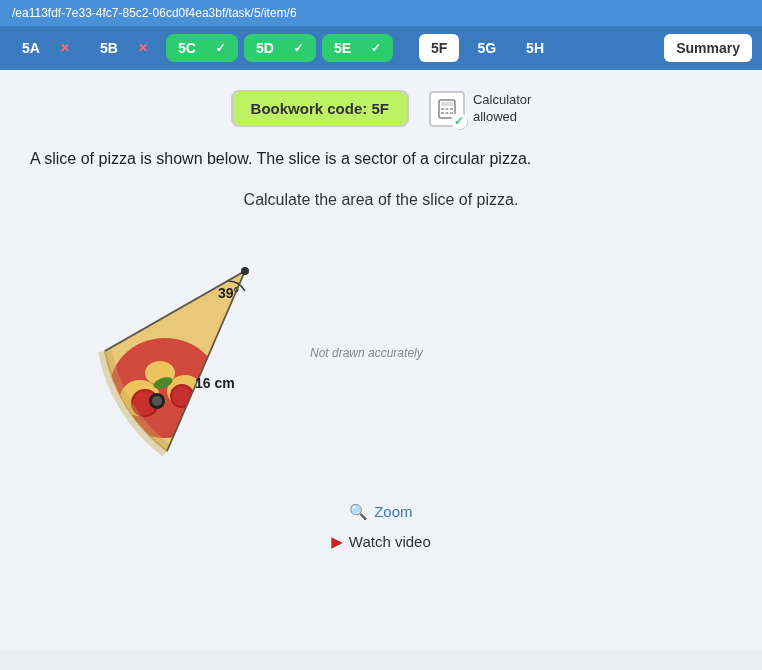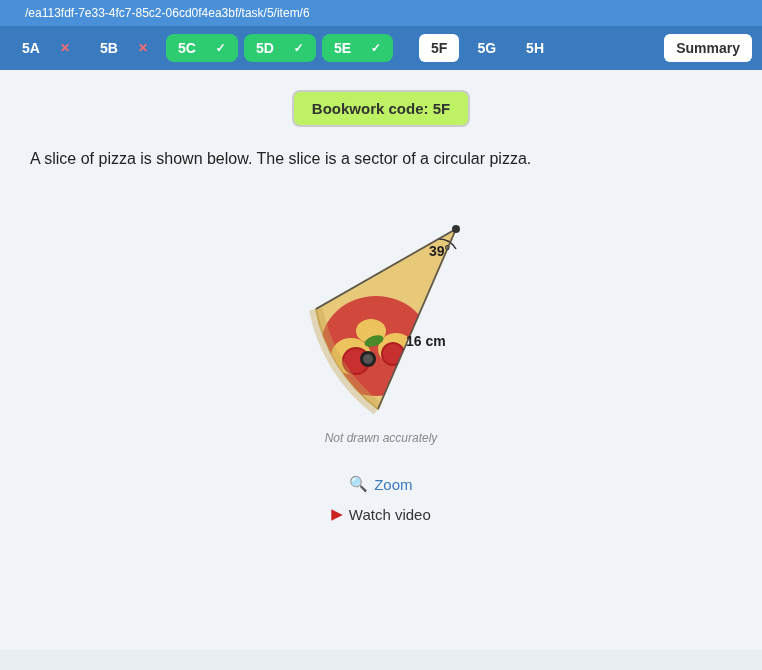--- a/index.html
+++ b/index.html
@@ -8,21 +8,21 @@
       background: #e8eef2;
       width: 762px;
       min-height: 670px;
       overflow-x: hidden;
     }
 
     .url-bar {
       background: #4a90d9;
       color: white;
       font-size: 12px;
-      padding: 6px 25px;
+      padding: 6px 12px;
       white-space: nowrap;
       overflow: hidden;
       text-overflow: ellipsis;
     }
 
     .tab-bar {
       background: #3a7abf;
       display: flex;
       align-items: center;
       padding: 8px 10px;
@@ -147,21 +147,20 @@
     .question-subtext {
       font-size: 16px;
       color: #333;
       text-align: center;
       margin-bottom: 6px;
       line-height: 1.6;
     }
 
     .pizza-diagram-container {
       display: flex;
-      flex-direction: column;
       align-items: center;
       margin: 20px 0;
     }
 
     .pizza-svg-wrap {
       display: flex;
       justify-content: center;
       align-items: center;
     }
 
@@ -257,24 +256,44 @@
     <span>Summary</span>
   </div>
 </div>
 
 <div class="main-content">
 
   <div class="bookwork-row">
     <div class="bookwork-code">
       <span>Bookwork code: 5F</span>
     </div>
+    <div class="calculator-badge">
+      <div class="calculator-icon">
+        <svg width="20" height="20" viewBox="0 0 20 20">
+          <rect x="2" y="1" width="16" height="18" rx="2" fill="none" stroke="#888" stroke-width="1.5"></rect>
+          <rect x="4" y="3" width="12" height="4" rx="1" fill="#ddd"></rect>
+          <rect x="4" y="9" width="3" height="2" rx="0.5" fill="#aaa"></rect>
+          <rect x="8.5" y="9" width="3" height="2" rx="0.5" fill="#aaa"></rect>
+          <rect x="13" y="9" width="3" height="2" rx="0.5" fill="#aaa"></rect>
+          <rect x="4" y="13" width="3" height="2" rx="0.5" fill="#aaa"></rect>
+          <rect x="8.5" y="13" width="3" height="2" rx="0.5" fill="#aaa"></rect>
+          <rect x="13" y="13" width="3" height="2" rx="0.5" fill="#aaa"></rect>
+        </svg>
+        <span style="position:absolute;bottom:-5px;right:-5px;background:white;color:#2ecc71;font-size:13px;font-weight:bold;border-radius:50%;width:16px;height:16px;display:flex;align-items:center;justify-content:center;border:1px solid #ccc;">✓</span>
+      </div>
+      <div>
+        <div style="font-size:13px;line-height:1.3;">Calculator</div>
+        <div style="font-size:13px;line-height:1.3;">allowed</div>
+      </div>
+    </div>
   </div>
 
   <div class="question-text">A slice of pizza is shown below. The slice is a sector of a circular pizza.</div>
 
+  <div class="question-subtext">Calculate the area of the slice of pizza.</div>
 
   <div class="pizza-diagram-container">
     <div class="pizza-svg-wrap">
       <svg width="280" height="240" viewBox="0 0 280 240">
 
         <defs>
           <clipPath id="slice-clip">
             <path d="M 215,38 L 75,118 A 162 162 0 0 0 137,218 Z"></path>
           </clipPath>
         </defs>

